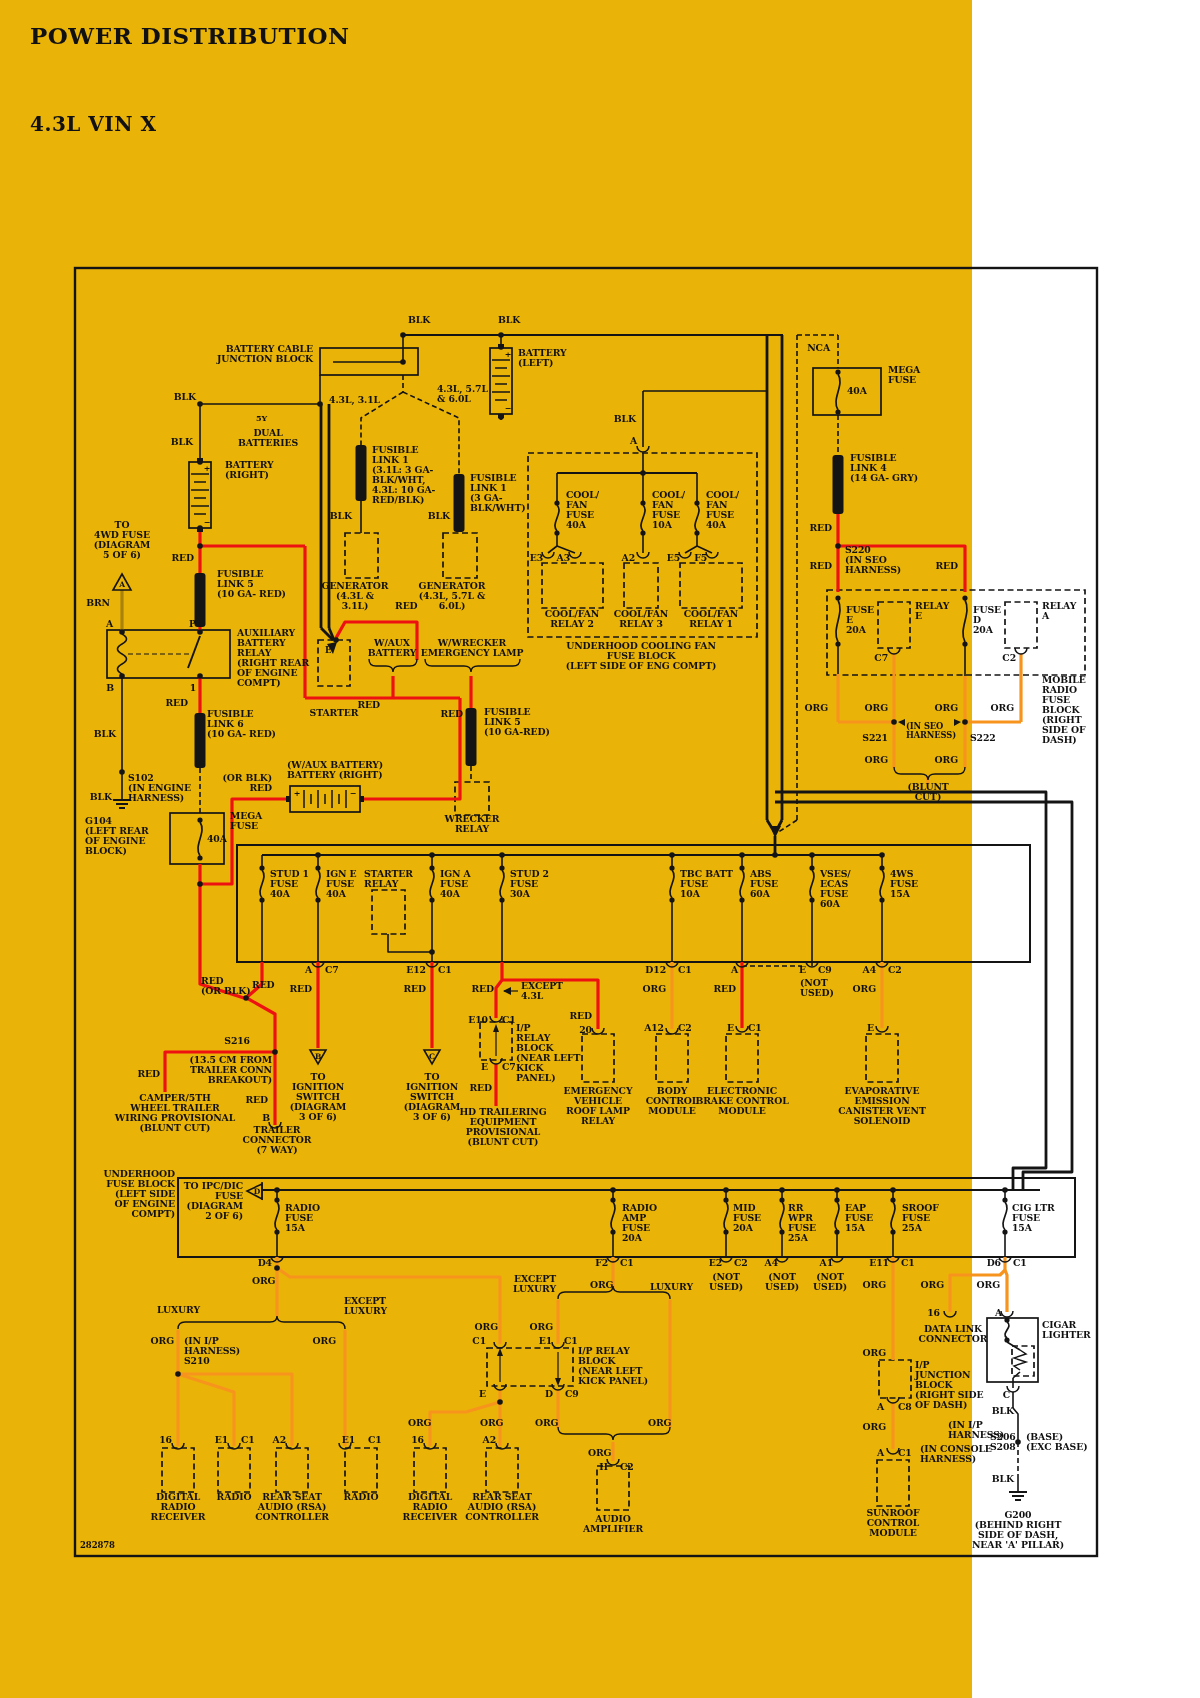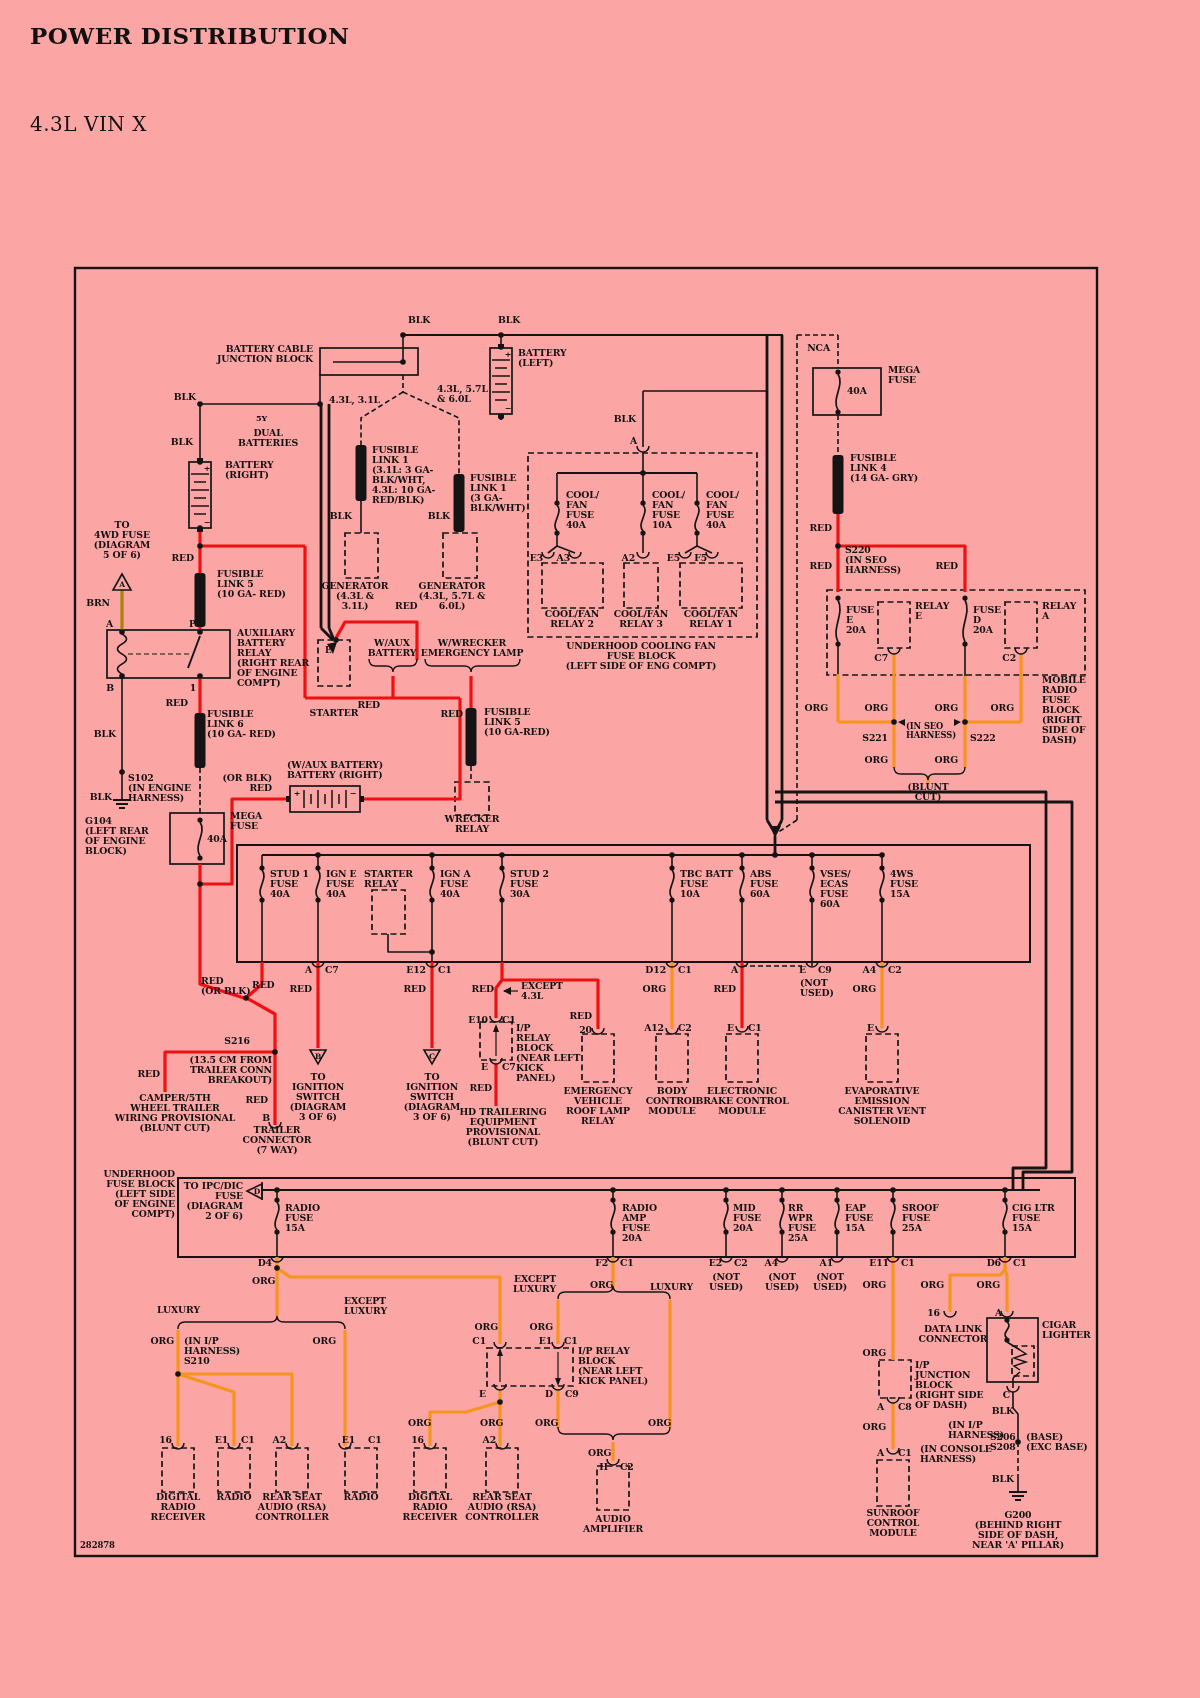--- a/index.html
+++ b/index.html
@@ -1,19 +1,19 @@
 <!DOCTYPE html>
 <html><head>
 <meta charset="utf-8">
 <style>
   html,body{margin:0;padding:0;background:#fff;}
-  #page{position:relative;width:1200px;height:1698px;background:#fca5a5;
+  #page{position:relative;width:972px;height:1698px;background:#eab308;
         font-family:"DejaVu Serif",serif;color:#111;}
   #t1{position:absolute;left:30px;top:22px;font-size:23px;font-weight:bold;letter-spacing:.5px;}
-  #t2{position:absolute;left:30px;top:112px;font-size:20px;font-weight:normal;letter-spacing:.5px;}
+  #t2{position:absolute;left:30px;top:112px;font-size:20px;font-weight:bold;letter-spacing:.5px;}
   svg text{font-family:"DejaVu Serif",serif;font-weight:bold;fill:#111;letter-spacing:-0.1px;}
 </style>
 </head>
 <body>
 
 <div id="page">
   <div id="t1">POWER DISTRIBUTION</div>
   <div id="t2">4.3L VIN X</div>
   <svg id="dwg" width="1200" height="1698" viewBox="0 0 1200 1698">
       <rect x="75" y="268" width="1022" height="1288" fill="none" stroke="#141414" stroke-width="2.4" stroke-dasharray="none"></rect>

